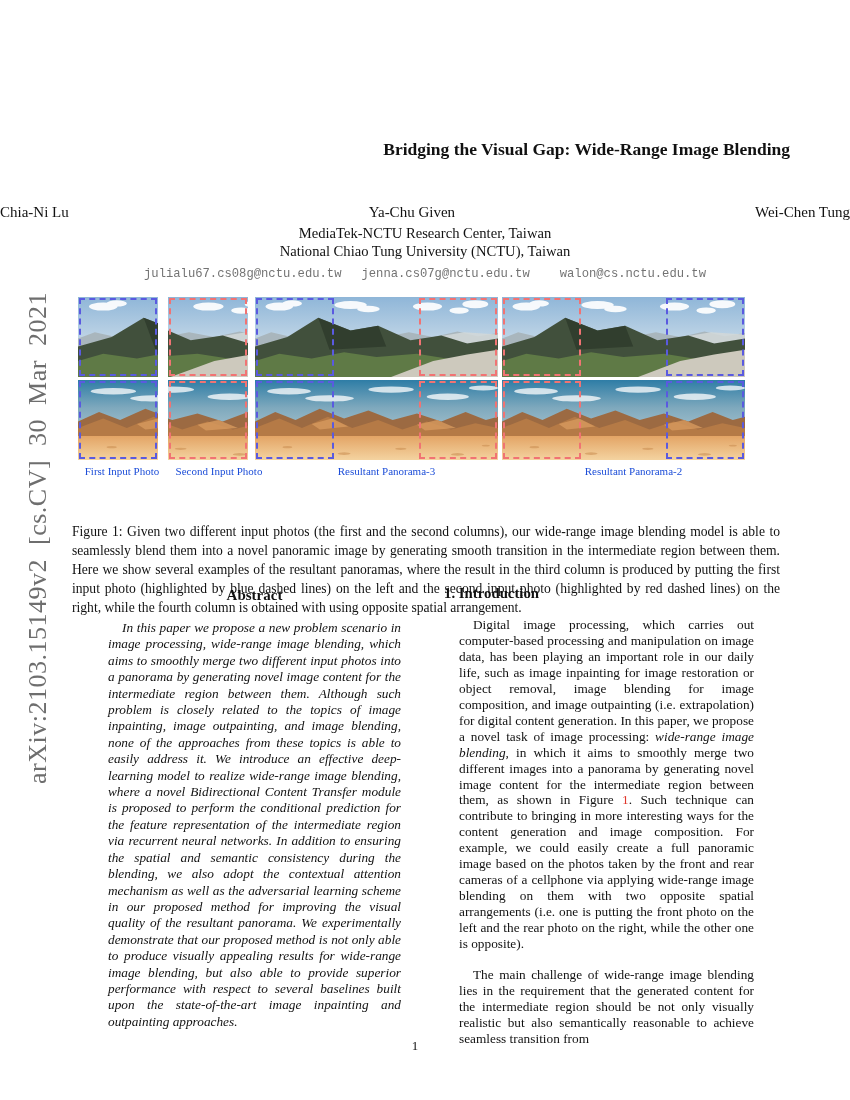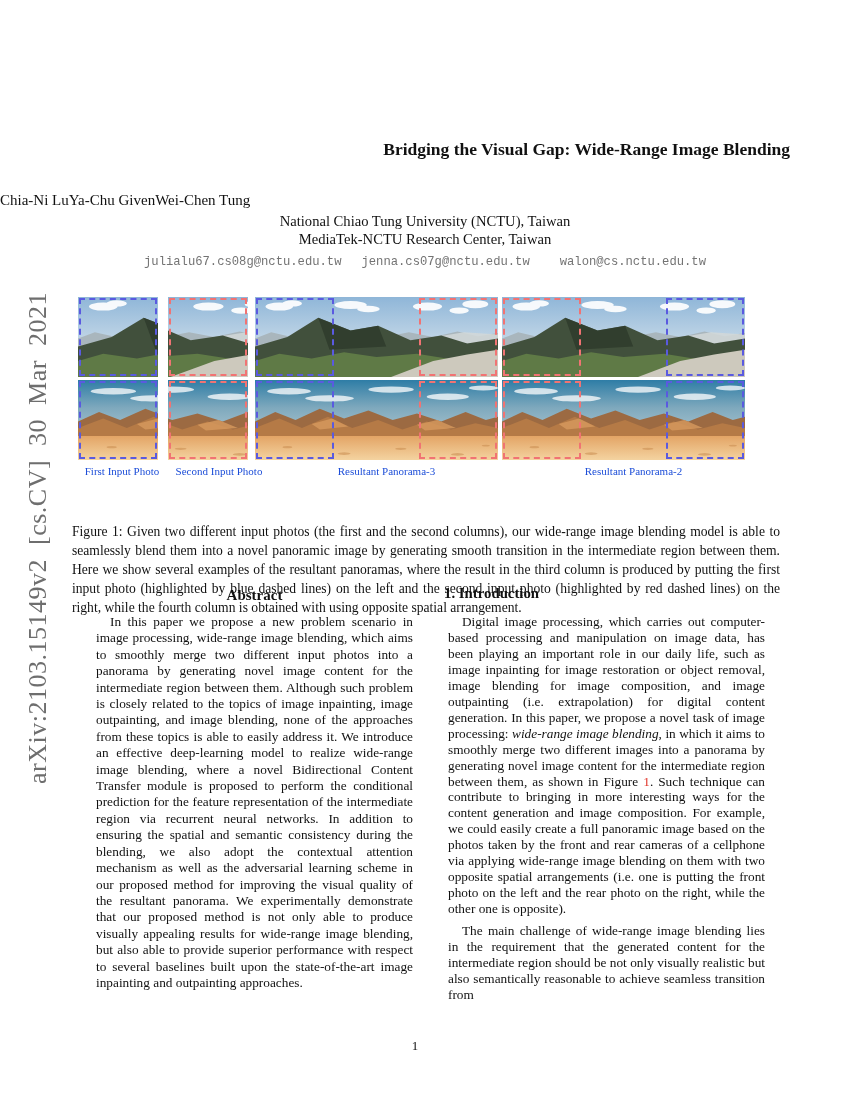--- a/index.html
+++ b/index.html
@@ -19,21 +19,21 @@
     white-space:nowrap;
     font-size:26px;color:#6e6e6e;
     letter-spacing:0.5px;word-spacing:7px;
   }
   
   .title{
     margin:139px 60px 0 60px;
     text-align:right;font-size:17.5px;font-weight:bold;
   }
   .authors{
-    margin-top:32px;display:flex;justify-content:flex-start;
+    margin-top:44px;display:flex;justify-content:space-between;
     font-size:15px;
   }
   .affil{ text-align:center;font-size:14.6px;line-height:18px;}
   .affil-block{margin-top:3px;}
   .emails{
     margin-top:7px;display:flex;justify-content:center;gap:20px;
     font-family:"Liberation Mono","DejaVu Sans Mono",monospace;
     font-size:12.2px;color:#737373;
   }
   .emails .gap-wide{margin-left:10px;}
@@ -60,26 +60,26 @@
     font-size:13.6px;line-height:19.2px;text-align:justify;
   }
   
   .columns{
     position:absolute;left:92px;top:585px;width:677px;
     display:flex;gap:27px;
   }
   .col{width:325px;flex:none;}
   .abs-head{margin:2px 0 10px 0;text-align:center;font-size:15px;font-weight:bold;}
   .abs-body{
-    margin:4px;font-size:13.3px;line-height:16.4px;
+    margin:16px;font-style:italic;font-size:13.3px;line-height:16.4px;
     text-align:justify;text-indent:14px;
   }
   .intro-head{margin:0 0 12px 0;font-size:14.8px;font-weight:bold;}
   .intro-p{
-    margin:4px;font-size:13.3px;line-height:15.95px;
+    margin:15px;font-size:13.3px;line-height:15.95px;
     text-align:justify;text-indent:14px;
   }
   .intro-p + .intro-p{margin-top:6px;}
   .fig-ref{color:var(--link-red,#e0362b);cursor:pointer;}
   .it{font-style:italic;}
   
   .page-number{
     position:absolute;left:0;top:1038px;width:830px;
     text-align:center;font-size:13px;
   }
@@ -152,22 +152,22 @@
   <div class="arxiv-stamp">arXiv:2103.15149v2 [cs.CV] 30 Mar 2021</div>
 
   <h1 class="title">Bridging the Visual Gap: Wide-Range Image Blending</h1>
 
   <div class="authors">
     <span>Chia-Ni Lu</span>
     <span>Ya-Chu Given</span>
     <span>Wei-Chen Tung</span>
   </div>
   <div class="affil-block">
+    <div class="affil">MediaTek-NCTU Research Center, Taiwan</div>
     <div class="affil">National Chiao Tung University (NCTU), Taiwan</div>
-    <div class="affil">MediaTek-NCTU Research Center, Taiwan</div>
   </div>
   <div class="emails">
     <span>julialu67.cs08g@nctu.edu.tw</span>
     <span>jenna.cs07g@nctu.edu.tw</span>
     <span class="gap-wide">walon@cs.nctu.edu.tw</span>
   </div>
 
   <div class="figure">
 
     <div class="fig-row">

